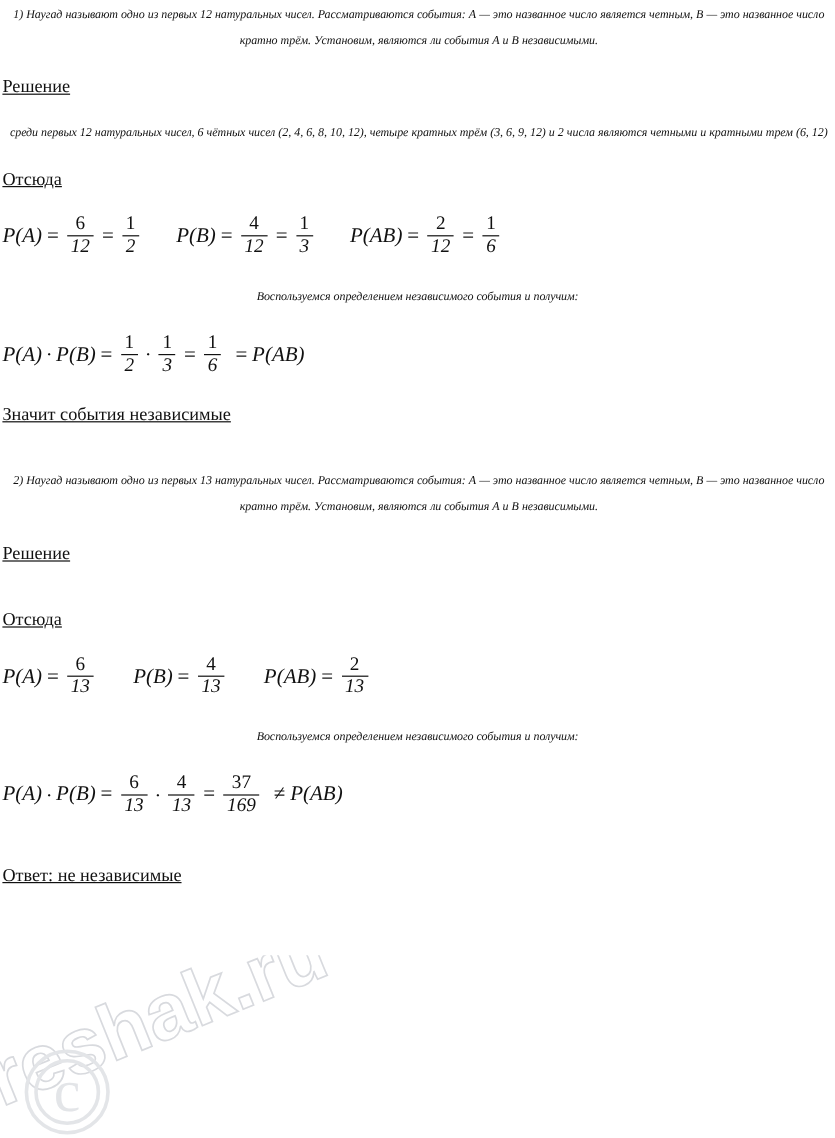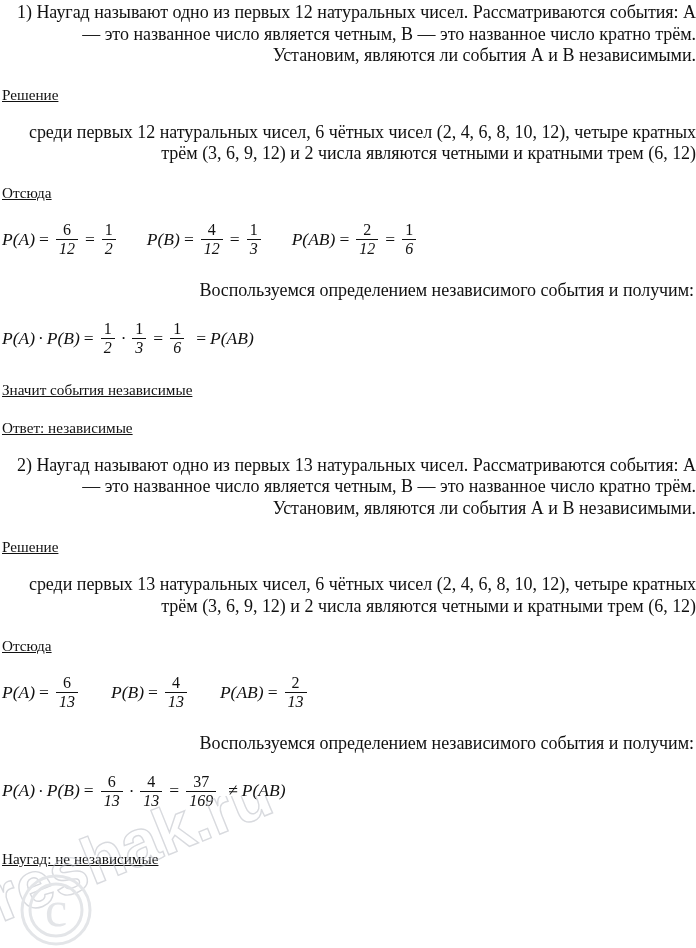--- a/index.html
+++ b/index.html
@@ -34,26 +34,27 @@
     height: 170px;
     pointer-events: none;
     z-index: 3;
     opacity: 0.55;
   }
 
   
   .para {
     position: relative;
     z-index: 1;
-    font-size: 18px;
+    font-size: 10px;
     line-height: 21.6px;
     letter-spacing: -0.05px;
     margin: 0;
-    text-align: right;
+    text-align: center;
     word-spacing: 0.1px;
+    font-style: italic;
   }
   .para.tight { width: 694px; }
 
   .gap-sm { height: 14px; }
   .gap-md { height: 17px; }
 
   .label {
     position: relative;
     z-index: 1;
     font-size: 15.2px;
@@ -226,33 +227,31 @@
     <span class="mi">P</span>
       <span class="mi">(AB)</span>
   </div>
 
   <div class="gap-md"></div>
 
   <p class="label">Значит события независимые</p>
 
   <div class="gap-md"></div>
 
-  <p class="label">Ответ: независимые</p>
 
   <div class="gap-md"></div>
 
   <p class="para tight">2) Наугад называют одно из первых 13 натуральных чисел. Рассматриваются события: А — это названное число является четным, В — это названное число кратно трём. Установим, являются ли события А и В независимыми.</p>
 
   <div class="gap-md"></div>
 
   <p class="label">Решение</p>
 
   <div class="gap-md"></div>
 
-  <p class="para tight">среди первых 13 натуральных чисел, 6 чётных чисел (2, 4, 6, 8, 10, 12), четыре кратных трём (3, 6, 9, 12) и 2 числа являются четными и кратными трем (6, 12)</p>
 
   <div class="gap-md"></div>
 
   <p class="label">Отсюда</p>
 
   <div class="gap-sm"></div>
 
   <div class="mathline" style="height:46px">
 
     <span style="display:flex;align-items:center">
@@ -320,15 +319,15 @@
     <span class="mo" style="padding-left:9px">≠</span>
     <span class="mi">P</span>
       <span class="mi">(AB)</span>
   </div>
 
   <div class="gap-md"></div>
 
 
   <div class="gap-md"></div>
 
-  <p class="label">Наугад: не независимые</p>
+  <p class="label">Ответ: не независимые</p>
 
 </div>
 
 </body></html>

